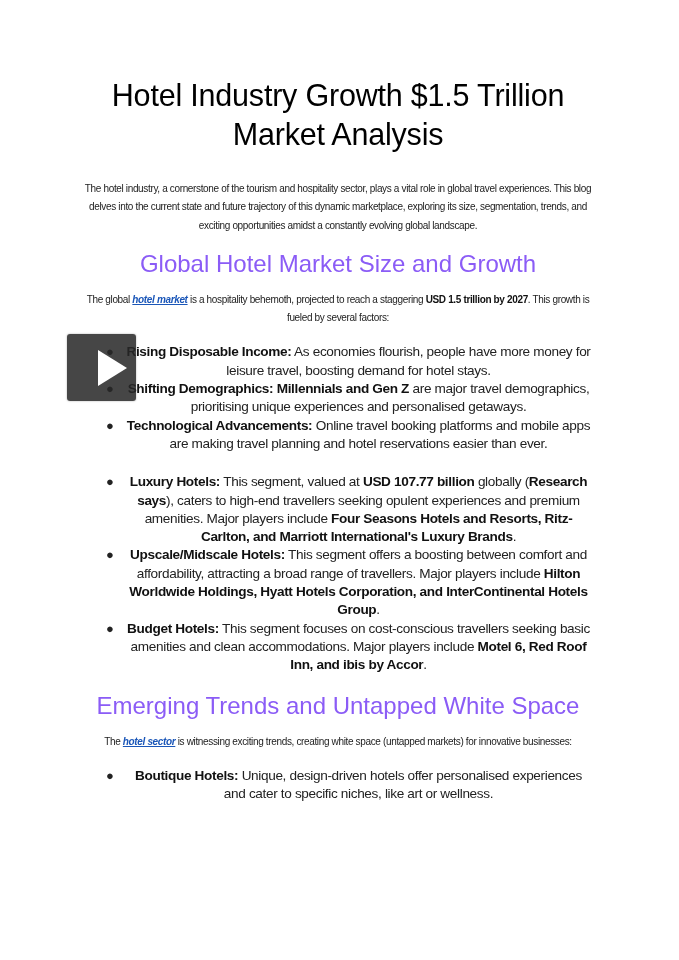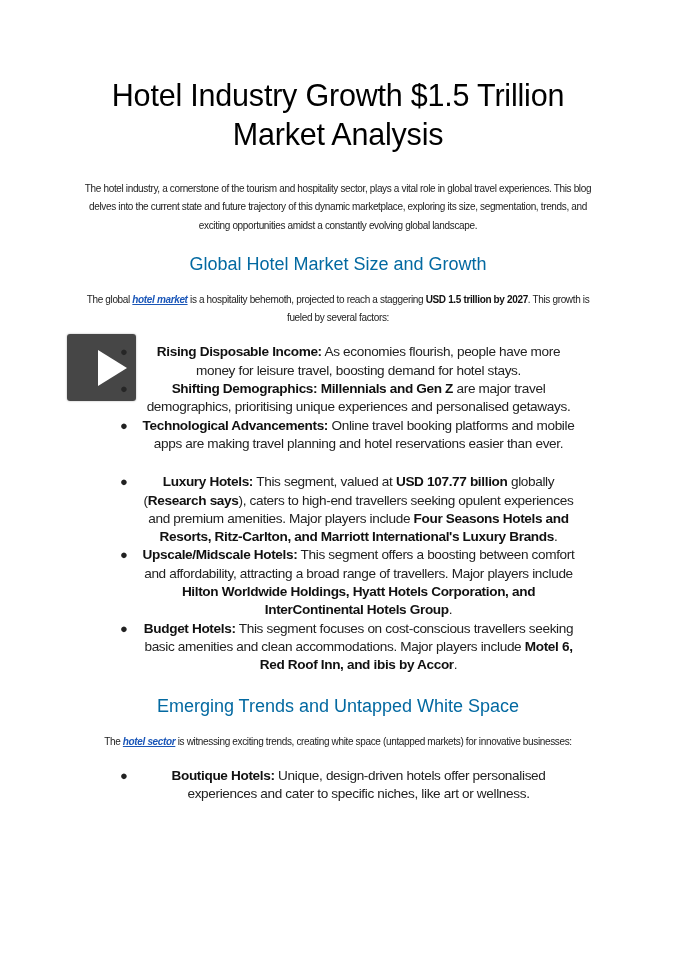--- a/index.html
+++ b/index.html
@@ -27,36 +27,36 @@
       font-weight: normal;
       font-size: 30.5px;
       line-height: 39px;
       margin: 0 0 26px 0;
       color: #000000;
       letter-spacing: -0.2px;
     }
     h2 {
       font-family: "Liberation Sans", sans-serif;
       font-weight: normal;
-      font-size: 18px;
+      font-size: 24px;
       line-height: 22px;
       margin: 0 0 16px 0;
-      color: #0369a1;
+      color: #8b5cf6;
     }
     p {
       font-size: 10px;
       line-height: 18.3px;
       margin: 0;
       letter-spacing: -0.35px;
       color: #222222;
     }
     p.intro { margin-bottom: 18px; }
     p.para { margin-bottom: 16px; }
     ul {
-      margin: 16px;
+      margin: 2px;
       padding: 0 0 0 41px;
       list-style: none;
     }
     li {
       position: relative;
       font-size: 13.6px;
       line-height: 18.3px;
       letter-spacing: -0.35px;
       color: #222222;
     }

